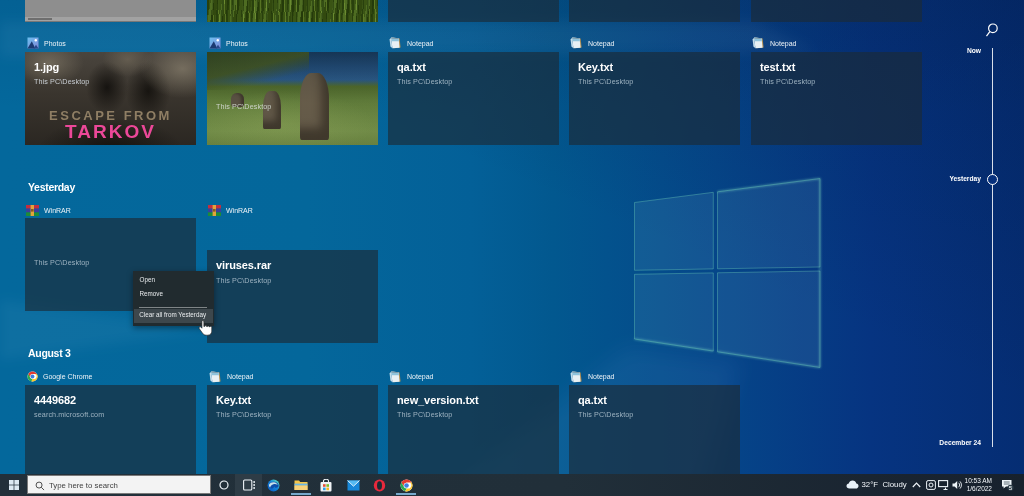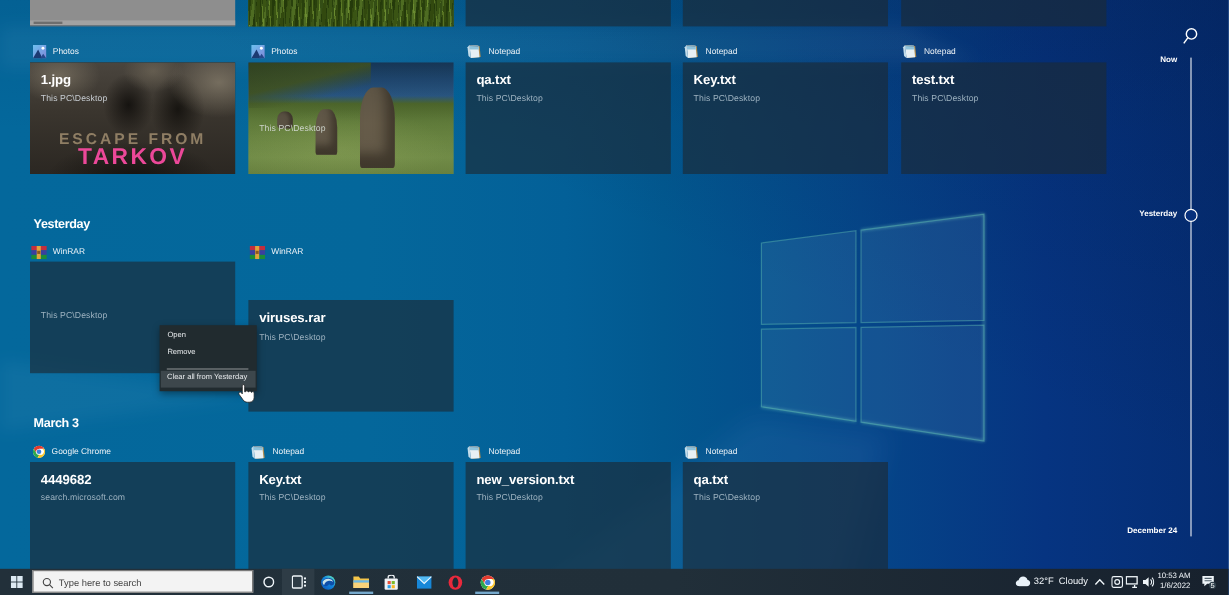--- a/index.html
+++ b/index.html
@@ -213,21 +213,21 @@
   <div class="abs" style="left:7px;top:19px;">Remove</div>
   <div class="abs" style="left:6.5px;top:35.5px;width:68px;height:1px;background:#7e8486;"></div>
   <div class="abs" style="left:1px;top:38px;width:79px;height:13.5px;background:#3d474c;"></div>
   <div class="abs" style="left:6.7px;top:39.5px;">Clear all from Yesterday</div>
 </div>
 
 <svg class="abs" width="14" height="17" viewBox="0 0 14 17" style="left:198px;top:319px;">
   <path d="M4.5 1.5 C5.4 1.5 5.9 2.1 5.9 3 L5.9 7.5 L6.6 7.5 C6.6 6.9 7.2 6.5 7.8 6.6 C8.3 6.7 8.6 7 8.7 7.5 L9.3 7.6 C9.4 7.1 9.9 6.8 10.4 6.9 C10.9 7 11.2 7.3 11.3 7.8 L11.9 7.9 C12 7.5 12.4 7.2 12.9 7.3 C13.5 7.4 13.8 7.9 13.8 8.5 L13.8 12.2 C13.8 14.5 12.2 16.2 9.8 16.2 L8.2 16.2 C6.6 16.2 5.4 15.5 4.5 14.2 L1.3 9.7 C0.9 9.1 1 8.4 1.5 8 C2 7.6 2.7 7.7 3.1 8.2 L3.9 9.2 L3.9 3 C3.9 2.1 4.5 1.5 4.5 1.5 Z" fill="#ffffff" stroke="#222" stroke-width="0.7"></path>
 </svg>
 
-<div class="sect" style="left:28px;top:347.5px;">March 3</div>
+<div class="sect" style="left:28px;top:347.5px;">August 3</div>
 <div class="hdr" style="left:27px;top:370.5px;">
   <svg width="11" height="11" viewBox="0 0 24 24">
         <circle cx="12" cy="12" r="11" fill="#fff"></circle>
         <path d="M12 1 A11 11 0 0 1 21.5 6.5 L12 6.5 Z M12 1 A11 11 0 0 0 2.5 6.5 L7 14 L12 6.5 Z" fill="#e33b2e"></path>
         <path d="M2.5 6.5 A11 11 0 0 0 9.5 22.7 L12.8 17 A5.5 5.5 0 0 1 7 14 Z" fill="#2da94f"></path>
         <path d="M21.5 6.5 A11 11 0 0 1 9.5 22.7 L12.8 17 A5.5 5.5 0 0 0 17.5 6.5 Z" fill="#fcc62a"></path>
         <circle cx="12" cy="12" r="5.2" fill="#fff"></circle>
         <circle cx="12" cy="12" r="4.2" fill="#3d7fe0"></circle>
       </svg>
   <span>Google Chrome</span>

